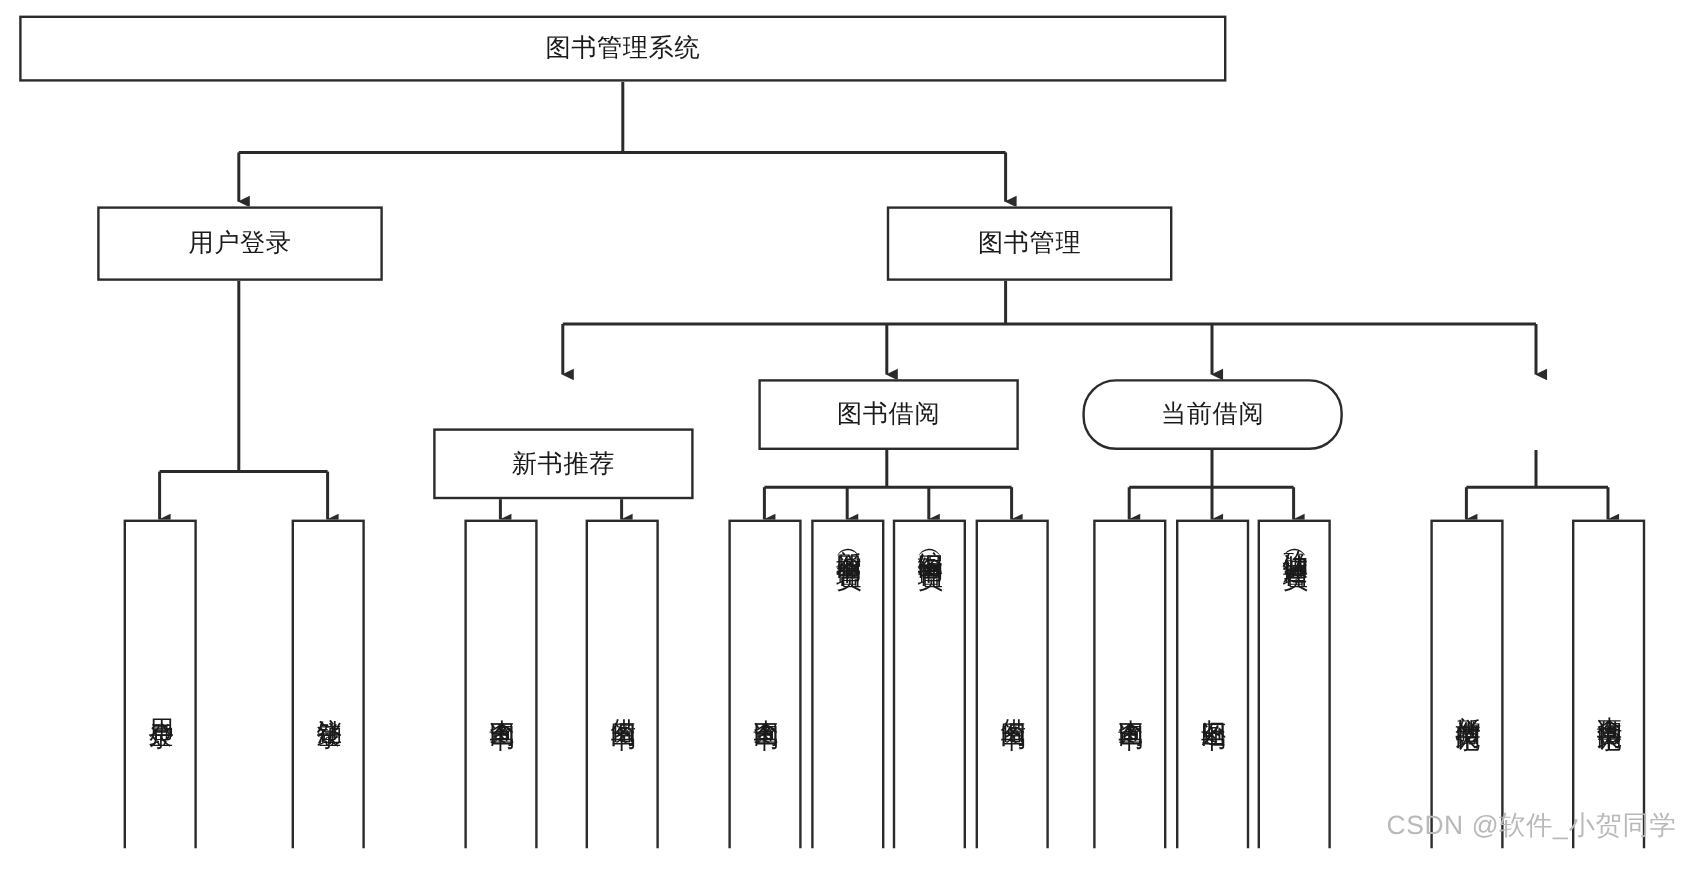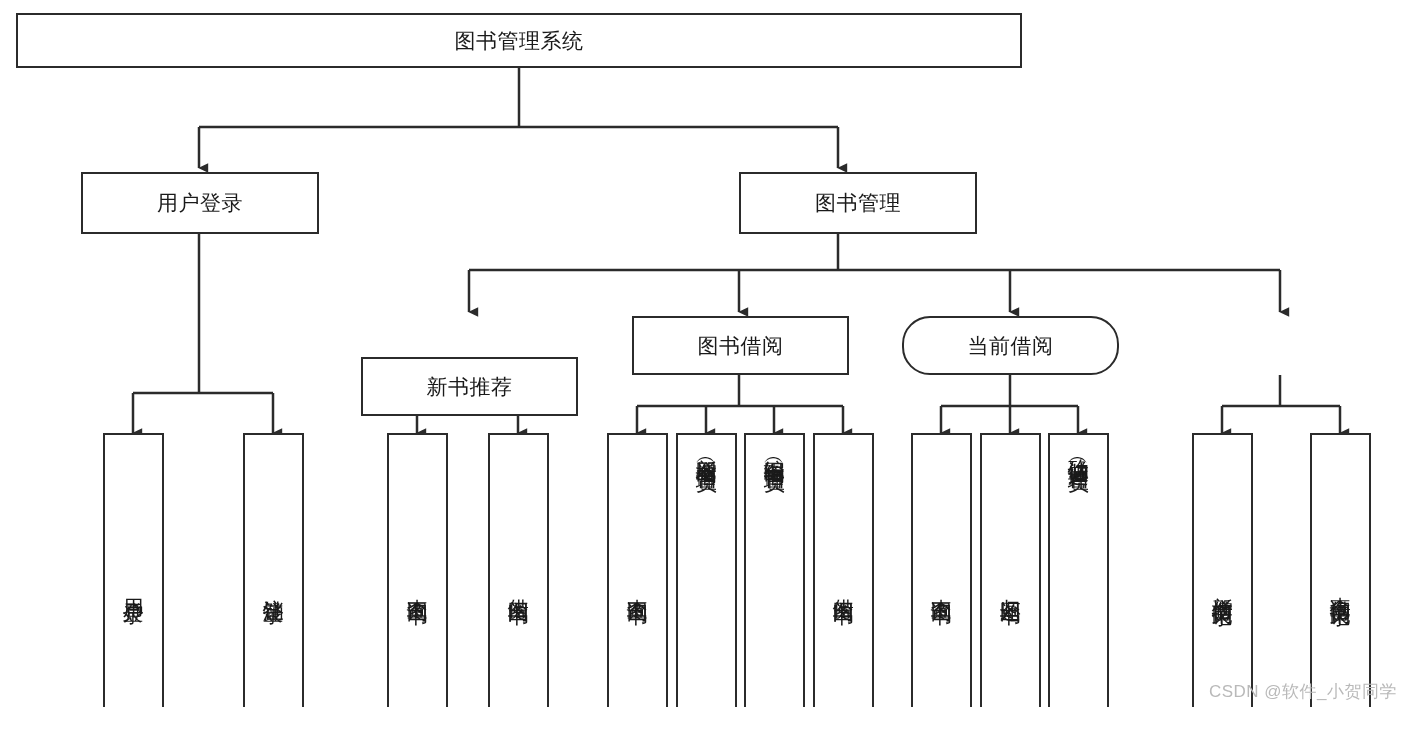--- a/index.html
+++ b/index.html
@@ -62,21 +62,21 @@
     justify-content: center;
   }
   .vwrap.top {
     align-items: flex-start;
     padding-top: 3px;
   }
   #watermark {
     position: absolute;
     right: 8px;
     bottom: 4px;
-    font-size: 17px;
+    font-size: 22px;
     color: #b9b9b9;
     letter-spacing: 0.5px;
     white-space: nowrap;
     user-select: none;
   }
 </style>
 </head>
 <body>
 
 <div id="diagram-canvas">

